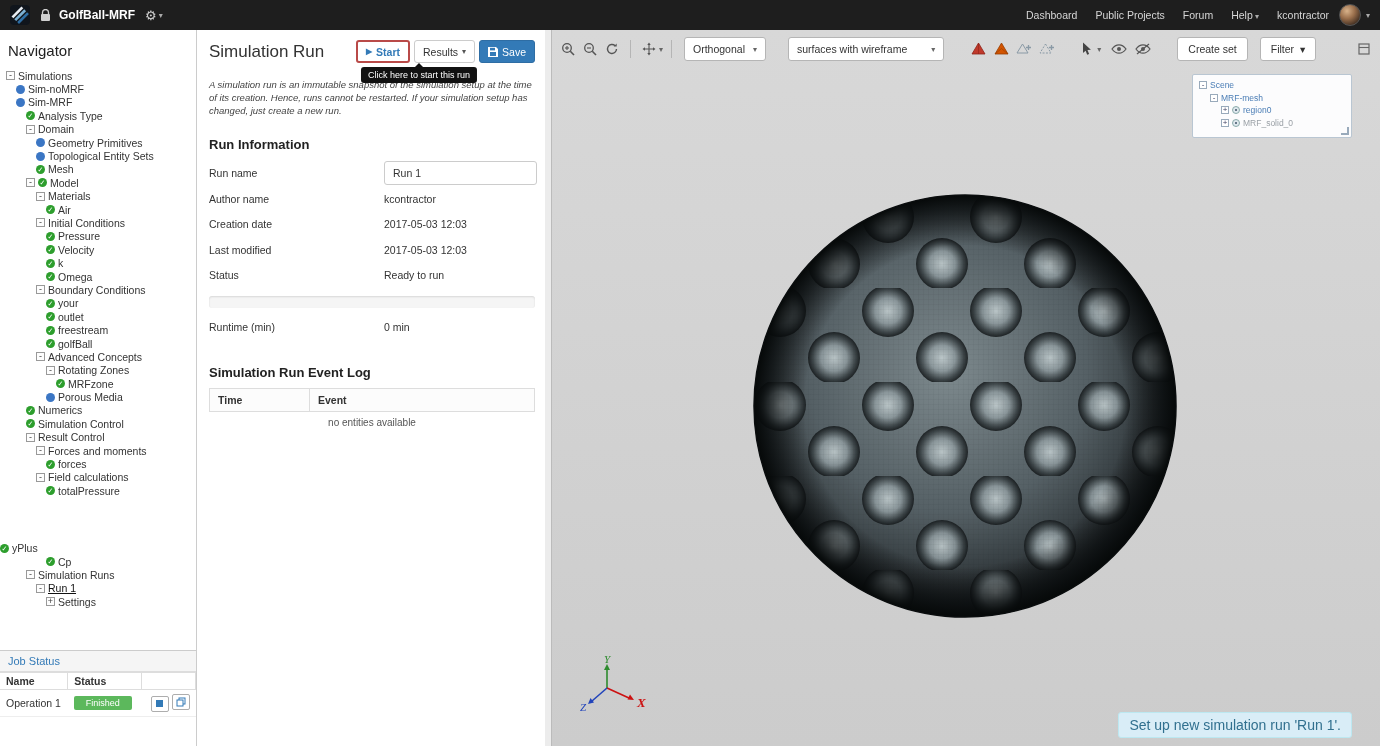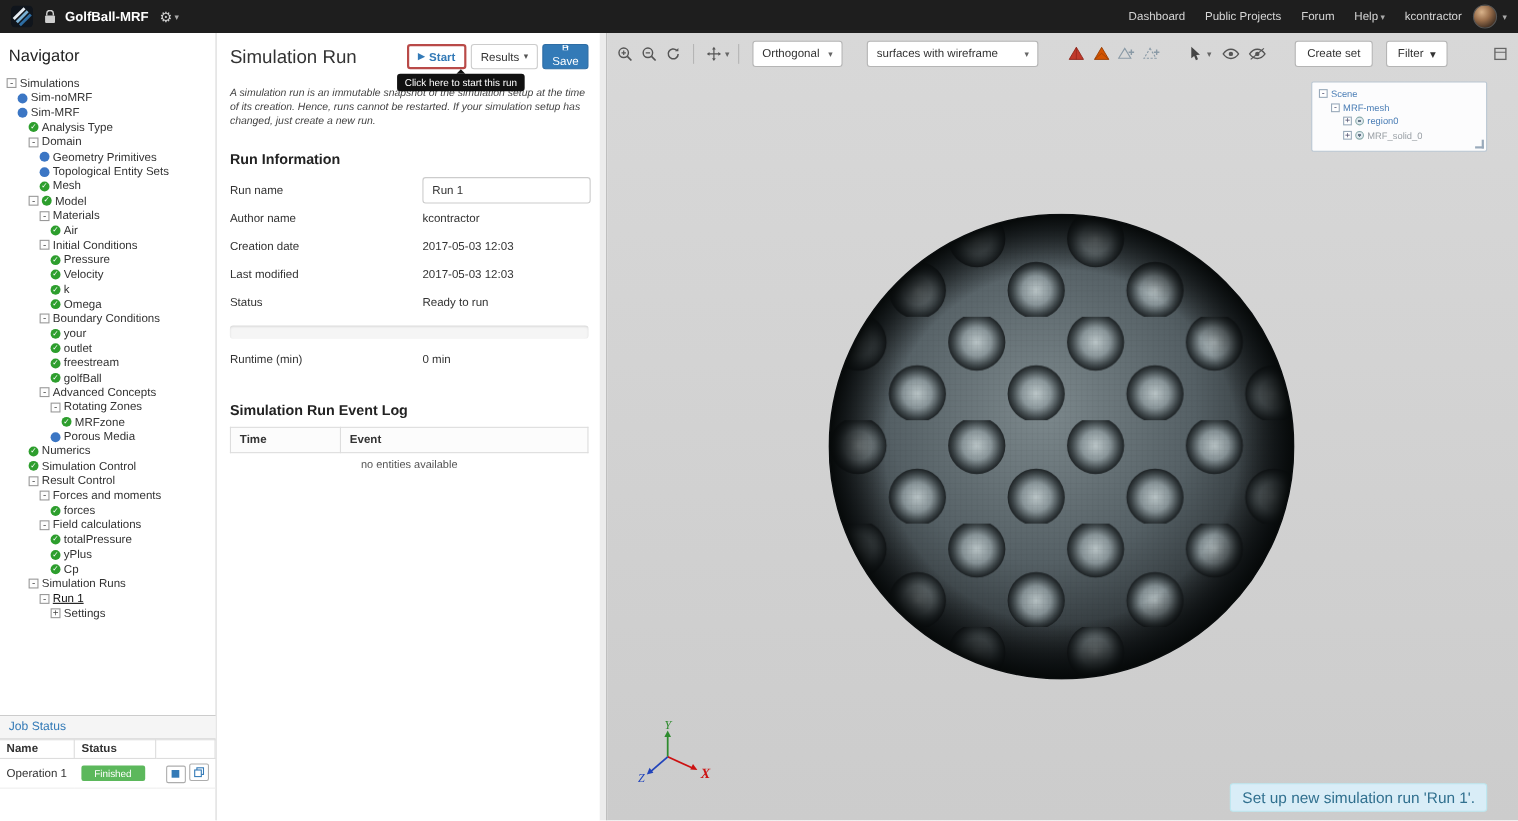--- a/index.html
+++ b/index.html
@@ -51,21 +51,21 @@
 
   
   .main-panel { width:348px; flex:none; background:#fff; padding:10px 10px 0 12px; overflow:hidden; position:relative; }
   .mp-header { display:flex; align-items:center; justify-content:space-between; position:relative; }
   .mp-title { font-size:17px; font-weight:normal; color:#333; }
   .btn-row { display:flex; align-items:center; gap:4px; }
   .btn { font-size:10.5px; height:23px; padding:0 8px; border:1px solid #ccc; border-radius:3px; background:#fff; color:#333; display:inline-flex; align-items:center; gap:4px; cursor:pointer; font-family:"Liberation Sans", sans-serif; }
   .btn-start { color:#337ab7; border:2px solid #b94a48; font-weight:bold; }
   .btn-start .play { font-size:8px; }
   .btn .caret { font-size:8px; color:#555; }
-  .btn-save { background:#337ab7; border-color:#2e6da4; color:#fff;flex-direction:column; }
+  .btn-save { background:#337ab7; border-color:#2e6da4; color:#fff; }
   .tooltip { position:absolute; top:27px; left:210px; transform:translateX(-50%); background:#111; color:#fff; font-size:9px; padding:3px 7px; border-radius:3px; white-space:nowrap; z-index:20; }
   .tooltip:before { content:""; position:absolute; top:-4px; left:50%; transform:translateX(-50%); border-left:4px solid transparent; border-right:4px solid transparent; border-bottom:4px solid #111; }
   .description { font-size:9.5px; font-style:italic; color:#444; margin-top:16px; line-height:1.35; }
   .section-heading { font-size:13px; font-weight:bold; color:#222; margin-top:20px; margin-bottom:8px; }
   .field-row { display:flex; align-items:center; min-height:25.5px; font-size:10.5px; color:#333; }
   .field-label { width:175px; flex:none; }
   .text-input { width:153px; height:24px; border:1px solid #ccc; border-radius:3px; padding:0 8px; font-size:10.5px; color:#333; font-family:"Liberation Sans", sans-serif; }
   .progress { height:12px; background:#f5f5f5; border-radius:3px; box-shadow:inset 0 1px 2px rgba(0,0,0,0.12); margin:8px 0 6px 0; }
   .progress-fill { height:100%; background:#337ab7; border-radius:3px; }
   .log-table { width:100%; border-collapse:collapse; font-size:10.5px; margin-top:4px; }
@@ -264,21 +264,21 @@
             <span class="tree-label">forces</span>
           </div>
           <div class="tree-row" style="padding-left: 36px;">
             <span class="expander">-</span>
             <span class="tree-label">Field calculations</span>
           </div>
           <div class="tree-row" style="padding-left: 46px;">
             <span class="icon-check">✓</span>
             <span class="tree-label">totalPressure</span>
           </div>
-          <div class="tree-row" style="padding-left: 46px;">
+          <div class="tree-row" style=" margin-top: 44px;">
             <span class="icon-check">✓</span>
             <span class="tree-label">yPlus</span>
           </div>
           <div class="tree-row" style="padding-left: 46px;">
             <span class="icon-check">✓</span>
             <span class="tree-label">Cp</span>
           </div>
           <div class="tree-row" style="padding-left: 26px;">
             <span class="expander">-</span>
             <span class="tree-label">Simulation Runs</span>

